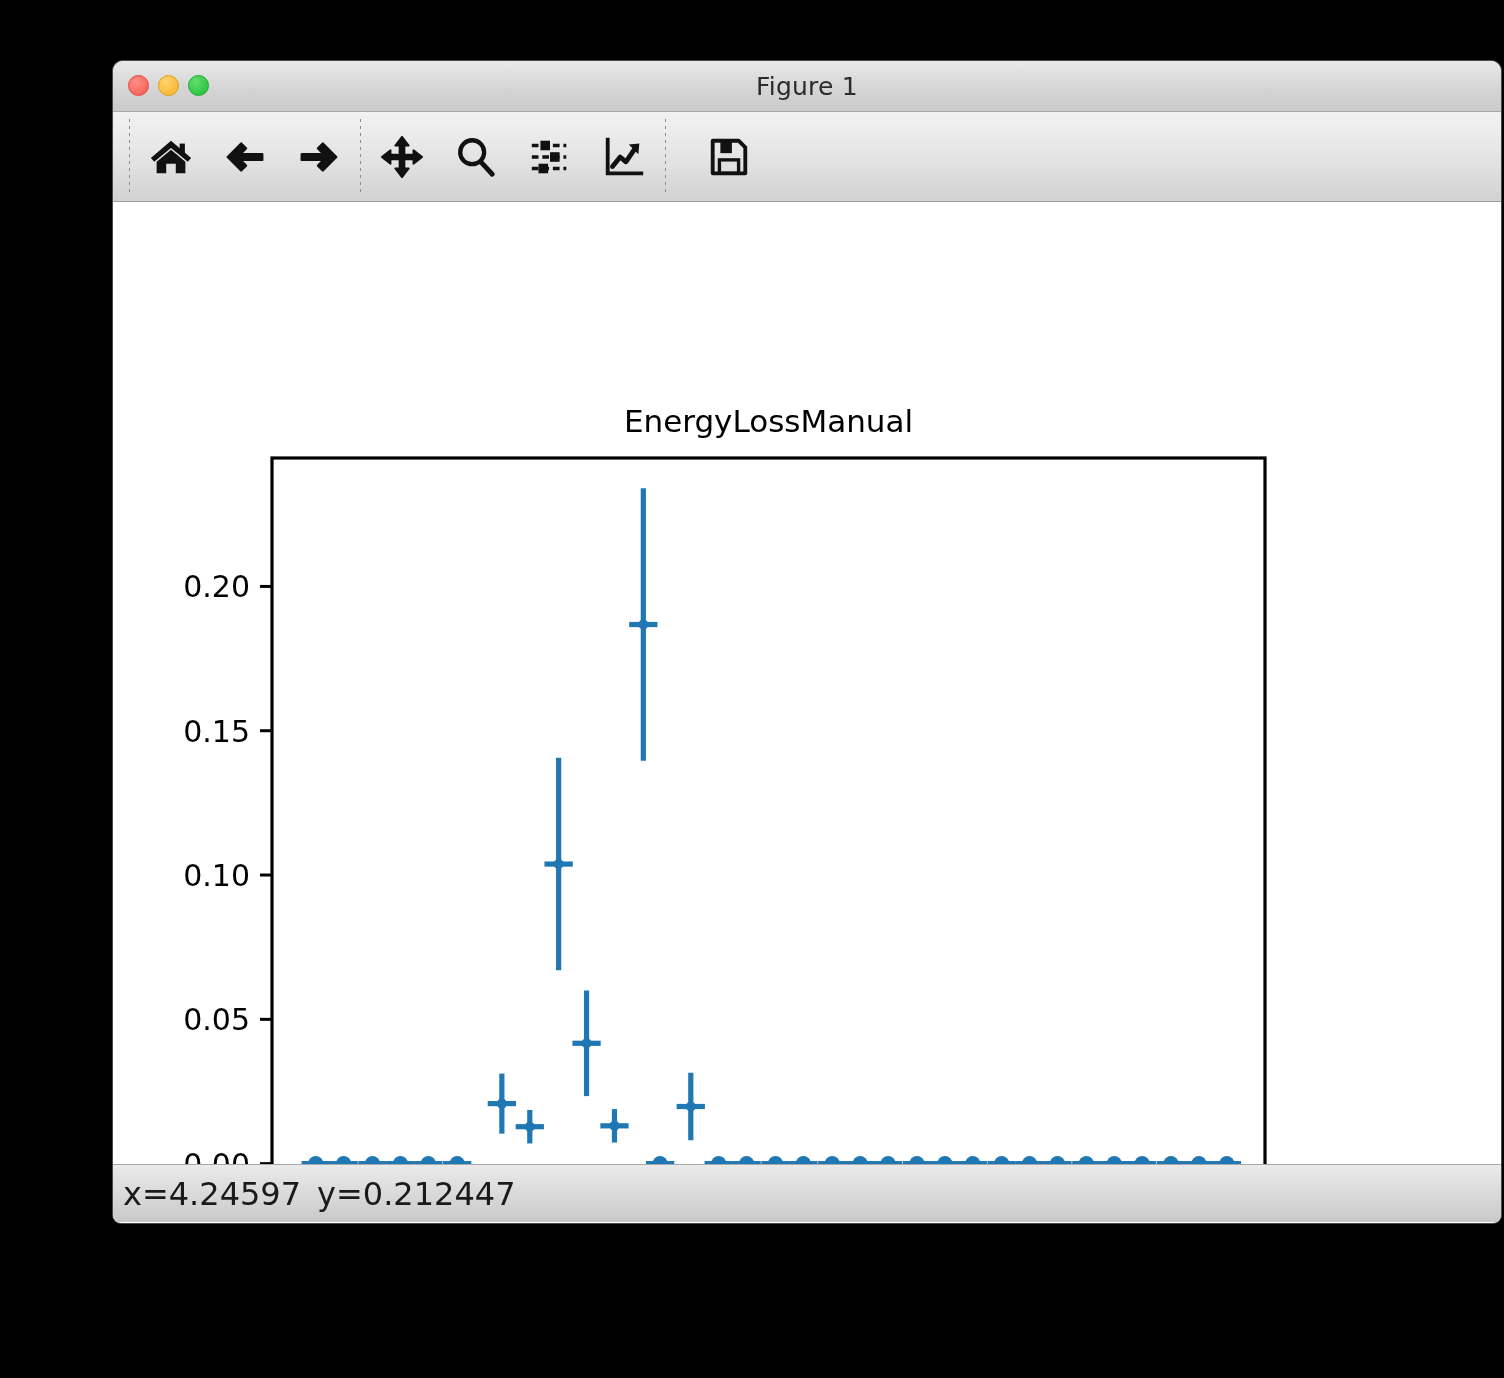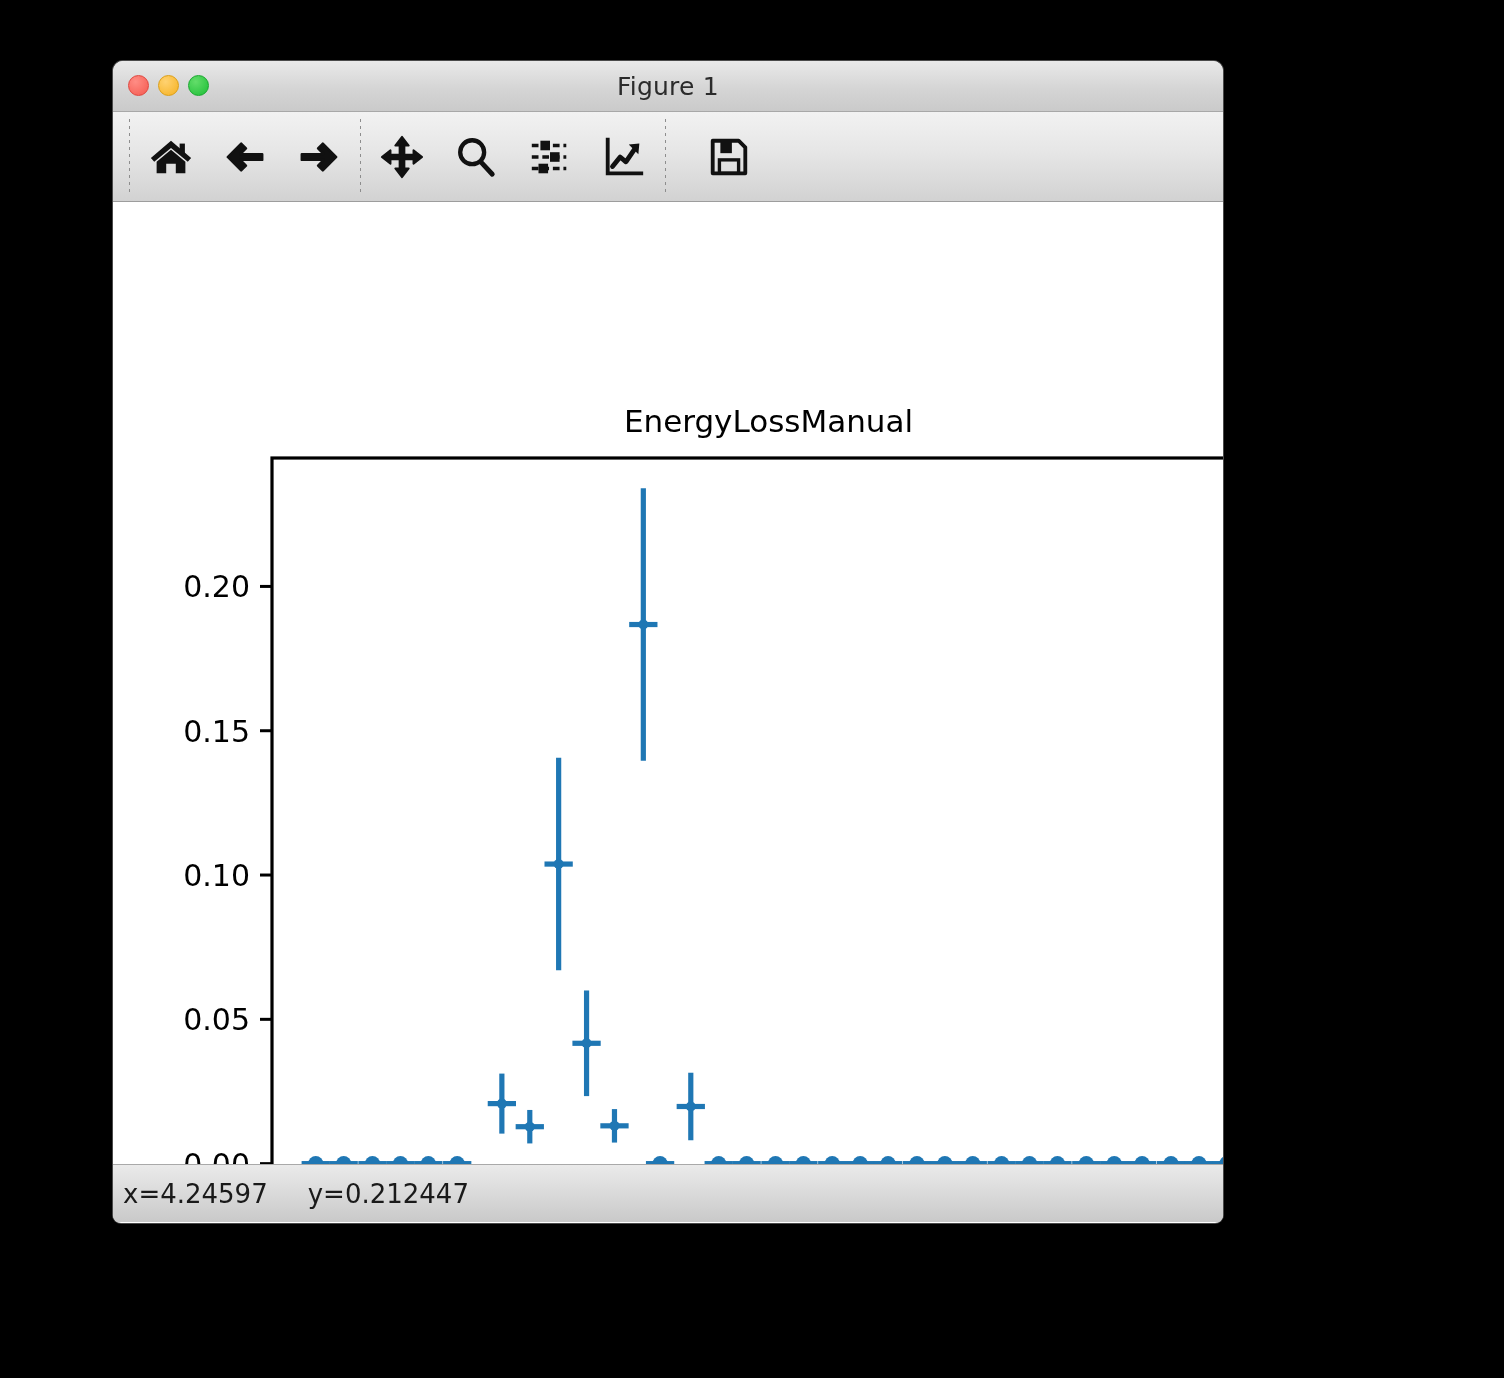--- a/index.html
+++ b/index.html
@@ -17,21 +17,21 @@
     width: 1504px;
     height: 1378px;
     background: #000000;
   }
 
   
   .window {
     position: absolute;
     left: 113px;
     top: 61px;
-    width: 1110px;
+    width: 1388px;
     height: 1162px;
     border-radius: 10px 10px 8px 8px;
     box-shadow: 0 0 0 1px #4a4a4a;
     overflow: hidden;
     background: #ffffff;
   }
 
   .titlebar {
     position: relative;
     height: 51px;
@@ -115,22 +115,22 @@
   
   .statusbar {
     position: relative;
     height: 58px;
     background: linear-gradient(to bottom, #eaeaea 0%, #dadada 50%, #c9c9c9 100%);
     border-top: 1px solid #a9a9a9;
     box-sizing: border-box;
     display: flex;
     align-items: center;
     padding-left: 10px;
-    gap: 40px;
-    font-size: 26px;
+    gap: 16px;
+    font-size: 32px;
     color: #1a1a1a;
     user-select: none;
   }
 </style>
 </head>
 <body>
 
 <div id="root">
 
   <div class="window">

